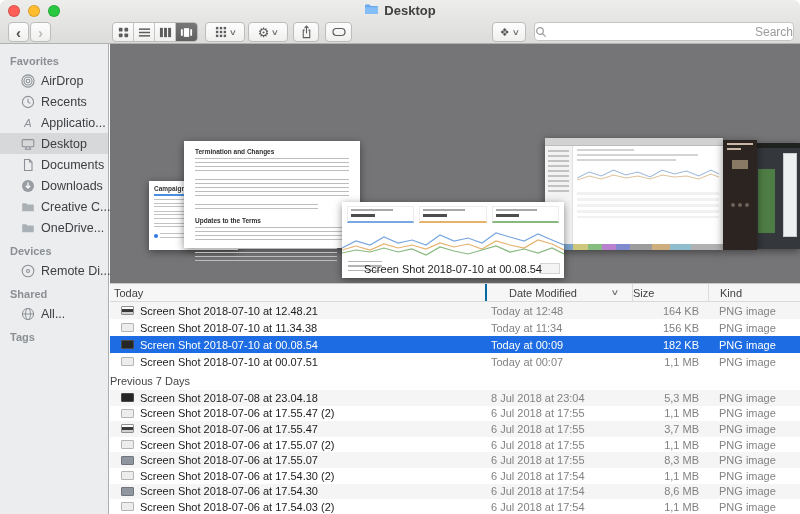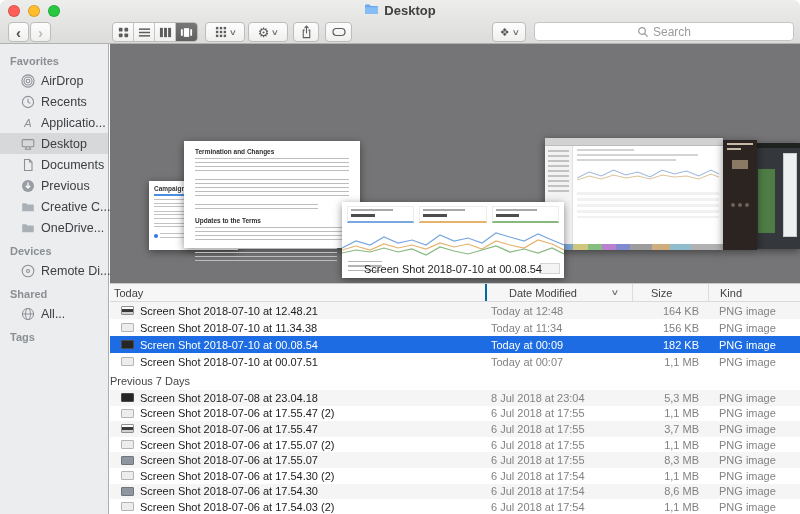--- a/index.html
+++ b/index.html
@@ -16,21 +16,21 @@
   .tb-btn svg{display:block}
   .nav-chev{font-size:15px;line-height:1;color:#4f4f4f;font-weight:bold}
   .nav-chev.disabled{color:#bcbcbc}
   .seg{position:absolute;top:22px;height:20px;display:flex;border:1px solid #bdbcbc;border-radius:4px;overflow:hidden;background:linear-gradient(#fdfdfd,#f0f0ef)}
   .seg .s{width:21px;display:flex;align-items:center;justify-content:center;border-right:1px solid #c6c5c5}
   .seg .s:last-child{border-right:none}
   .seg .s.active{background:linear-gradient(#787878,#606060)}
   .chev-dn{font-size:8px;color:#6b6b6b;transform:scaleX(1.4)}
   .glyph{font-size:13px;line-height:1;color:#585858}
   .search-field{position:absolute;top:22px;left:534px;width:260px;height:19px;background:#fff;border:1px solid #c6c5c5;border-radius:4px}
-  .search-hint{position:absolute;inset:0;display:flex;align-items:center;justify-content:center;gap:4px;color:#9b9b9b;font-size:12px;pointer-events:none}
+  .search-hint{position:absolute;inset:0;display:flex;align-items:center;justify-content:space-between;gap:4px;color:#9b9b9b;font-size:12px;pointer-events:none}
   .search-field input{position:absolute;inset:0;border:none;background:transparent;outline:none;font-size:12px;padding:0 8px}
 
   
   .sidebar{position:absolute;top:44px;left:0;bottom:0;width:109px;background:#ebedef;border-right:1px solid #adadad;padding-top:4px;z-index:20}
   .sb-label{font-size:11px;font-weight:bold;color:#8b8f93;padding:7px 0 3px 10px}
   .sb-item{height:21px;display:flex;align-items:center;gap:6px;padding-left:20px;font-size:12.5px;color:#3d4043;white-space:nowrap;cursor:default}
   .sb-item.selected{background:#d6d8da}
   .sb-icon{width:15px;flex:none;display:flex;justify-content:center;align-items:center}
 
   
@@ -84,21 +84,21 @@
   .rs-card{position:absolute;right:3px;top:10px;width:14px;height:84px;background:#edf0f1;border:1px solid #c9ccce}
   .rs-topbar{position:absolute;left:0;right:0;top:0;height:5px;background:#20221f}
 
   
   .listing{position:absolute;top:239px;left:0;right:0;bottom:0;background:#fff;font-size:11px;border-top:1px solid #c9c9c9}
   .lh-row{height:18px;display:flex;align-items:center;background:#f6f6f6;border-bottom:1px solid #dadada;color:#424242}
   .lh-row .hc{display:flex;align-items:center;height:100%}
   .hc-name{width:375px;padding-left:4px}
   .hc-date{width:147px;padding-left:22px;border-left:2px solid #0369a1}
   .hc-date .sort{margin-left:auto;margin-right:14px;font-size:8px;color:#6e6e6e;transform:scaleX(1.5)}
-  .hc-size{width:76px;padding-left:18px;border-left:1px solid #dcdcdc}
+  .hc-size{width:76px;padding-left:0;border-left:1px solid #dcdcdc}
   .hc-kind{flex:1;padding-left:11px;border-left:1px solid #dcdcdc}
   .row{display:flex;align-items:center;cursor:default}
   .rows-today .row{height:17px}
   .rows-p7 .row{height:15.6px}
   .row.alt{background:#f5f5f6}
   .row.selected{background:#1d6ce3}
   .c-name{width:375px;display:flex;align-items:center;gap:6px;padding-left:11px;color:#1c1c1e;white-space:nowrap;overflow:hidden}
   .c-date{width:147px;padding-left:6px;color:#828282}
   .c-size{width:76px;text-align:right;padding-right:9px;color:#828282}
   .c-kind{flex:1;padding-left:11px;color:#828282}
@@ -289,21 +289,21 @@
         <div class="sb-item">
           <span class="sb-icon">
             <svg width="14" height="14" viewBox="0 0 14 14">
               <circle cx="7" cy="7" r="6" fill="#979da2"></circle>
               <g fill="none" stroke="#fff" stroke-width="1.3">
                 <path d="M7 3.6v5"></path>
                 <path d="M4.8 6.7 7 9l2.2-2.3"></path>
               </g>
             </svg>
           </span>
-          <span>Previous</span>
+          <span>Downloads</span>
         </div>
         <div class="sb-item">
           <span class="sb-icon">
             <svg width="14" height="14" viewBox="0 0 14 14">
               <path d="M1.2 3.2h4l1.3 1.4h6.3v6.6H1.2z" fill="#aab1b6"></path>
             </svg>
           </span>
           <span>Creative C...</span>
         </div>
         <div class="sb-item">

